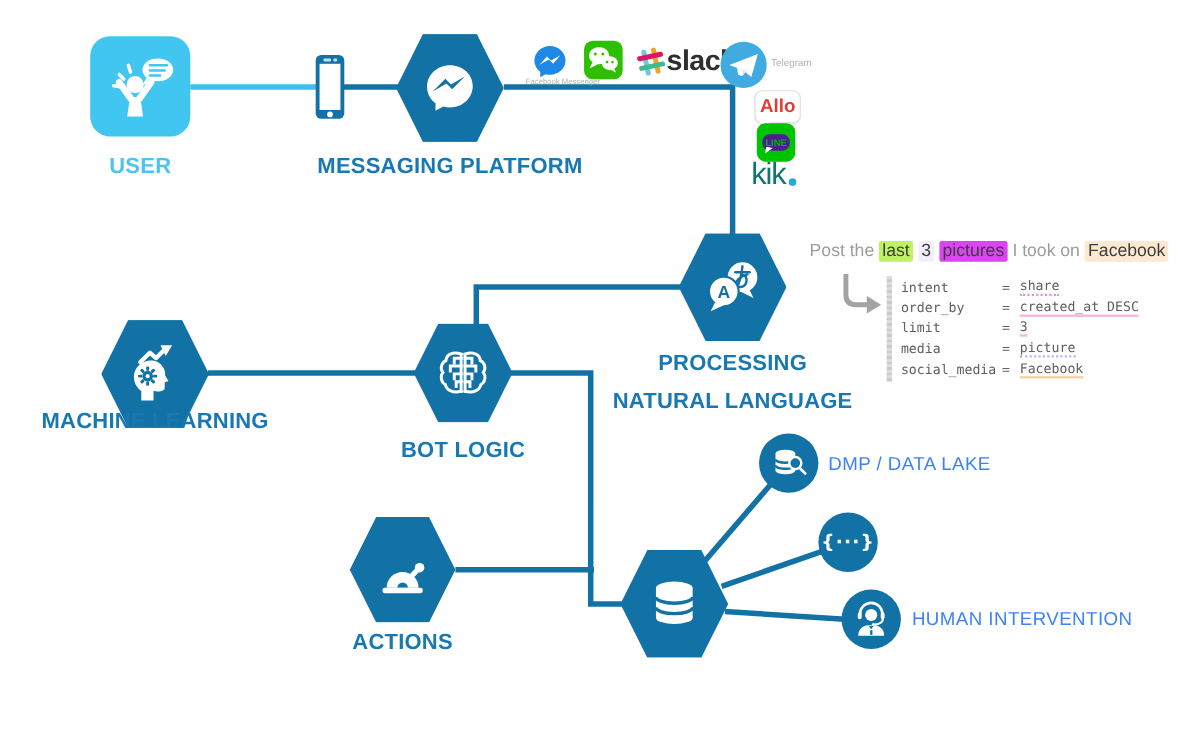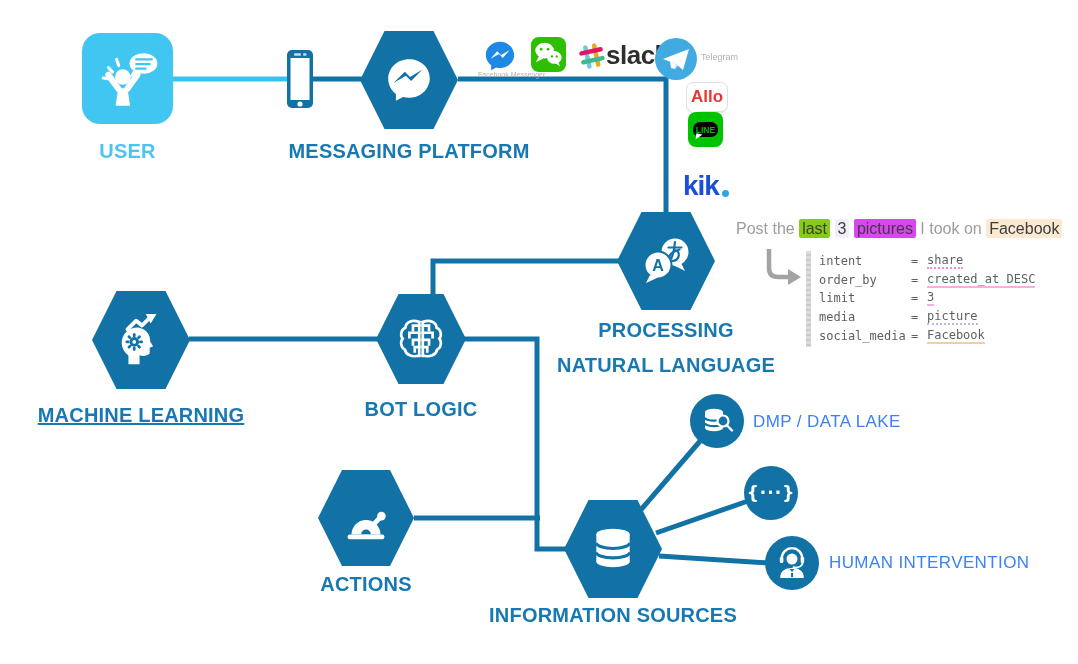--- a/index.html
+++ b/index.html
@@ -16,21 +16,21 @@
   
   .circle{position:absolute;width:54px;height:54px;border-radius:50%;background:#1272A5;
           display:flex;align-items:center;justify-content:center;}
   .slabel{position:absolute;font-size:17px;color:#3b82f6;letter-spacing:.4px;white-space:nowrap;}
   
   #user-square{position:absolute;left:82px;top:33px;width:91px;height:91px;border-radius:18px;background:#41C6F1;
                display:flex;align-items:center;justify-content:center;}
   
   #sentence{position:absolute;left:736px;top:220px;font-size:16px;color:#9C9C9C;white-space:nowrap;}
   #sentence .hl{color:#3D3D3D;padding:1px 3px;border-radius:2px;}
-  .bg-pink{background:#84cc16;}
+  .bg-pink{background:#bef264;}
   .bg-pale{background:#F3EDFA;}
   .bg-lav{background:#d946ef;}
   .bg-peach{background:#FCE9D2;}
   
   #code-bar{position:absolute;left:806px;top:251px;width:5px;height:96px;
             background:repeating-linear-gradient(180deg,#DCDCDC 0 3px,#CBCBCB 3px 5px);}
   #code-rows{position:absolute;left:819px;top:252px;font-family:"DejaVu Sans Mono",monospace;
              font-size:12px;color:#5F5F5F;}
   .code-row{display:flex;height:18.6px;align-items:center;white-space:pre;}
   .code-key{width:92px;}
@@ -42,26 +42,26 @@
   
   .cap{position:absolute;color:#B0B0B0;white-space:nowrap;}
   #slack-word{position:absolute;left:606px;top:40px;font-size:26px;font-weight:bold;color:#2E2E2E;letter-spacing:-.5px;}
   #allo-bubble{position:absolute;left:686px;top:82px;width:40px;height:28px;background:#fff;border:1px solid #E0E0E0;
                border-radius:7px;display:flex;align-items:center;justify-content:center;box-shadow:0 1px 1px rgba(0,0,0,.08);font-weight:bold;}
   #allo-bubble:after{content:"";position:absolute;left:4px;bottom:-5px;width:8px;height:8px;background:#fff;
                border-right:1px solid #E0E0E0;border-bottom:1px solid #E0E0E0;transform:rotate(55deg) skewX(20deg);}
   #allo-text{color:#E53935;font-size:17px;}
   #line-logo{position:absolute;left:688px;top:112px;width:35px;height:35px;background:#00C300;border-radius:8px;
              display:flex;align-items:center;justify-content:center;}
-  #line-inner{position:relative;width:25px;height:15px;background:#000000;border-radius:7px;
+  #line-inner{position:relative;width:25px;height:15px;background:#4c1d95;border-radius:7px;
               display:flex;align-items:center;justify-content:center;font-size:8.5px;font-weight:bold;color:#00B900;}
   #line-inner:after{content:"";position:absolute;left:3px;bottom:-3px;border:3px solid transparent;border-top-color:#fff;
               border-left-color:#fff;transform:rotate(10deg);}
   #kik-logo{position:absolute;left:683px;top:144px;display:flex;align-items:flex-end;}
-  #kik-text{font-size:28px;font-weight:700;color:#1d4ed8;letter-spacing:-1px;line-height:1;margin-top:28px;}
+  #kik-text{font-size:28px;font-weight:400;color:#0f766e;letter-spacing:-1px;line-height:1;}
   #kik-dot{width:7px;height:7px;border-radius:50%;background:#28A8E0;margin:0 0 3px 3px;}
 </style>
 </head>
 <body>
 
 <div id="canvas">
 
   <svg class="abs" width="1078" height="664" style="left:0;top:0;">
     <line x1="173" y1="79" x2="288" y2="79" stroke="#3BC1EF" stroke-width="5"></line>
     <line x1="312" y1="79" x2="364" y2="79" stroke="#1272A5" stroke-width="5"></line>
@@ -235,21 +235,21 @@
           <rect x="-9" y="-1.4" width="4" height="2.8" rx="1" transform="rotate(45)"></rect>
             <rect x="5" y="-1.4" width="4" height="2.8" rx="1" transform="rotate(45)"></rect>
         </g>
         <circle r="5" fill="#1272A5"></circle>
           <circle r="1.9" fill="#fff"></circle>
       </g>
       <polyline points="16,16 25,7 31,12 40,3" fill="none" stroke="#fff" stroke-width="4" stroke-linejoin="round" stroke-linecap="round"></polyline>
       <polygon points="35,0 46,0 40,10" fill="#fff"></polygon>
     </svg>
   </div>
-  <div class="nlabel" style="left:16px;top:404px;width:250px;text-decoration:underline;">MACHINE LEARNING</div>
+  <div class="nlabel" style="left:16px;top:372px;width:250px;">MACHINE LEARNING</div>
 
   <div class="hex" style="left:376px;top:294px;width:90px;height:90px;">
     <svg width="50" height="50" viewBox="0 0 56 56">
       <g fill="none" stroke="#fff" stroke-width="3" stroke-linecap="square">
         <path d="M26 9 C18 6 11 9 10.5 15.5 C5.5 17.5 4.5 24 7.5 27.5 C4.5 31 5.5 38 10 40 C11 45.5 18 49 26 46.5"></path>
         <path d="M30 9 C38 6 45 9 45.5 15.5 C50.5 17.5 51.5 24 48.5 27.5 C51.5 31 50.5 38 46 40 C45 45.5 38 49 30 46.5"></path>
         <path d="M26 9 V47"></path>
           <path d="M30 9 V47"></path>
         <path d="M26 13 H19 V18"></path>
           <path d="M26 21 H15 V26"></path>
@@ -277,21 +277,20 @@
 
   <div class="hex" style="left:564px;top:500px;width:98px;height:98px;">
     <svg width="50" height="46" viewBox="0 0 48 44">
       <ellipse cx="24" cy="8" rx="16" ry="5.5" fill="#fff"></ellipse>
       <rect x="8" y="8" width="32" height="26" fill="#fff"></rect>
       <ellipse cx="24" cy="34" rx="16" ry="5.5" fill="#fff"></ellipse>
       <path d="M8 16 A16 5.5 0 0 0 40 16" fill="none" stroke="#1272A5" stroke-width="3"></path>
       <path d="M8 25 A16 5.5 0 0 0 40 25" fill="none" stroke="#1272A5" stroke-width="3"></path>
     </svg>
   </div>
-  <div class="nlabel" style="left:478px;top:604px;width:270px;">INFORMATION SOURCES</div>
 
   <div class="circle" style="left:690px;top:394px;">
     <svg width="44" height="44" viewBox="0 0 44 44">
       <ellipse cx="19" cy="13" rx="9" ry="3.2" fill="#fff"></ellipse>
       <rect x="10" y="13" width="18" height="16" fill="#fff"></rect>
       <ellipse cx="19" cy="29" rx="9" ry="3.2" fill="#fff"></ellipse>
       <path d="M10 18.5 A9 3.2 0 0 0 28 18.5" fill="none" stroke="#1272A5" stroke-width="2.2"></path>
       <path d="M10 24 A9 3.2 0 0 0 28 24" fill="none" stroke="#1272A5" stroke-width="2.2"></path>
       <circle cx="28" cy="22" r="5.5" fill="#1272A5" stroke="#fff" stroke-width="2.2"></circle>
       <line x1="32" y1="26.5" x2="37" y2="31.5" stroke="#fff" stroke-width="2.4" stroke-linecap="round"></line>

